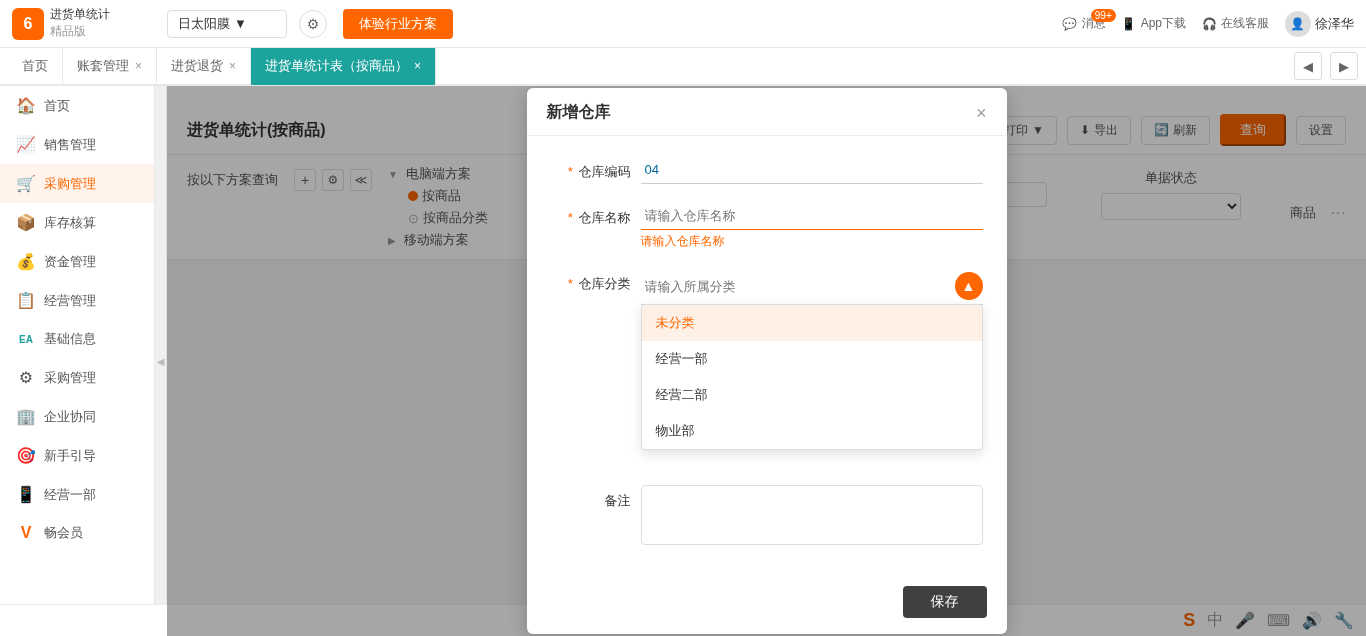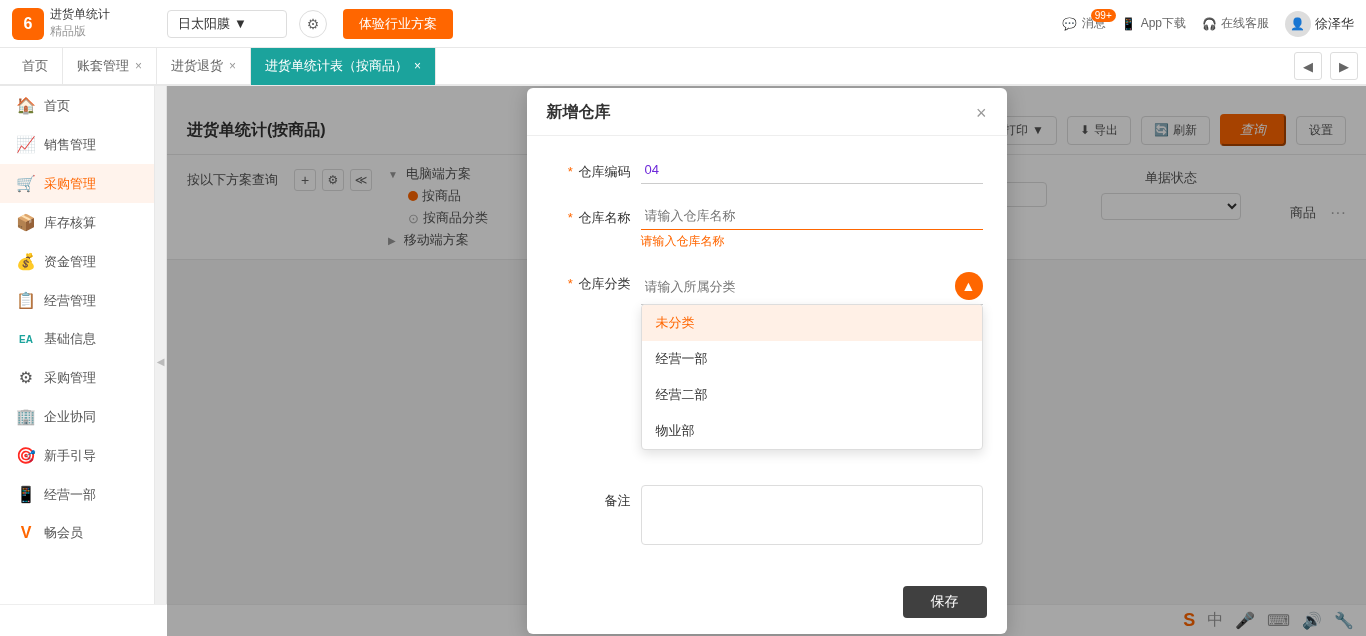--- a/index.html
+++ b/index.html
@@ -144,21 +144,20 @@
     .action-btn {
       display: flex; align-items: center; gap: 4px;
       padding: 5px 12px; border: 1px solid #ddd;
       border-radius: 4px; cursor: pointer; background: #fff;
       color: #555; font-size: 12px;
     }
     .action-btn-orange {
       background: #f60; color: #fff; border-color: #f60;
       padding: 5px 18px; border-radius: 4px; cursor: pointer;
       font-size: 13px;
-      font-style: italic;
     }
 
     
     .filter-panel {
       background: #fff;
       padding: 10px 20px;
       display: flex;
       align-items: flex-start;
       gap: 16px;
       border-bottom: 1px solid #e8e8e8;
@@ -226,21 +225,21 @@
     }
     .form-label {
       width: 80px; padding-top: 7px;
       font-size: 13px; color: #333; text-align: right;
       flex-shrink: 0;
     }
     .form-label .required { color: #f60; margin-right: 2px; }
     .form-input-wrap { flex: 1; margin-left: 10px; }
     .form-input {
       width: 100%; border: none; border-bottom: 1px solid #ccc;
-      padding: 6px 4px; font-size: 13px; color: #6d28d9;
+      padding: 6px 4px; font-size: 13px; color: #0369a1;
       outline: none; background: transparent;
     }
     .form-input.error { border-bottom-color: #f60; }
     .error-msg { color: #f60; font-size: 12px; margin-top: 3px; }
 
     
     .category-select-wrap {
       position: relative; flex: 1; margin-left: 10px;
     }
     .category-input-row {

